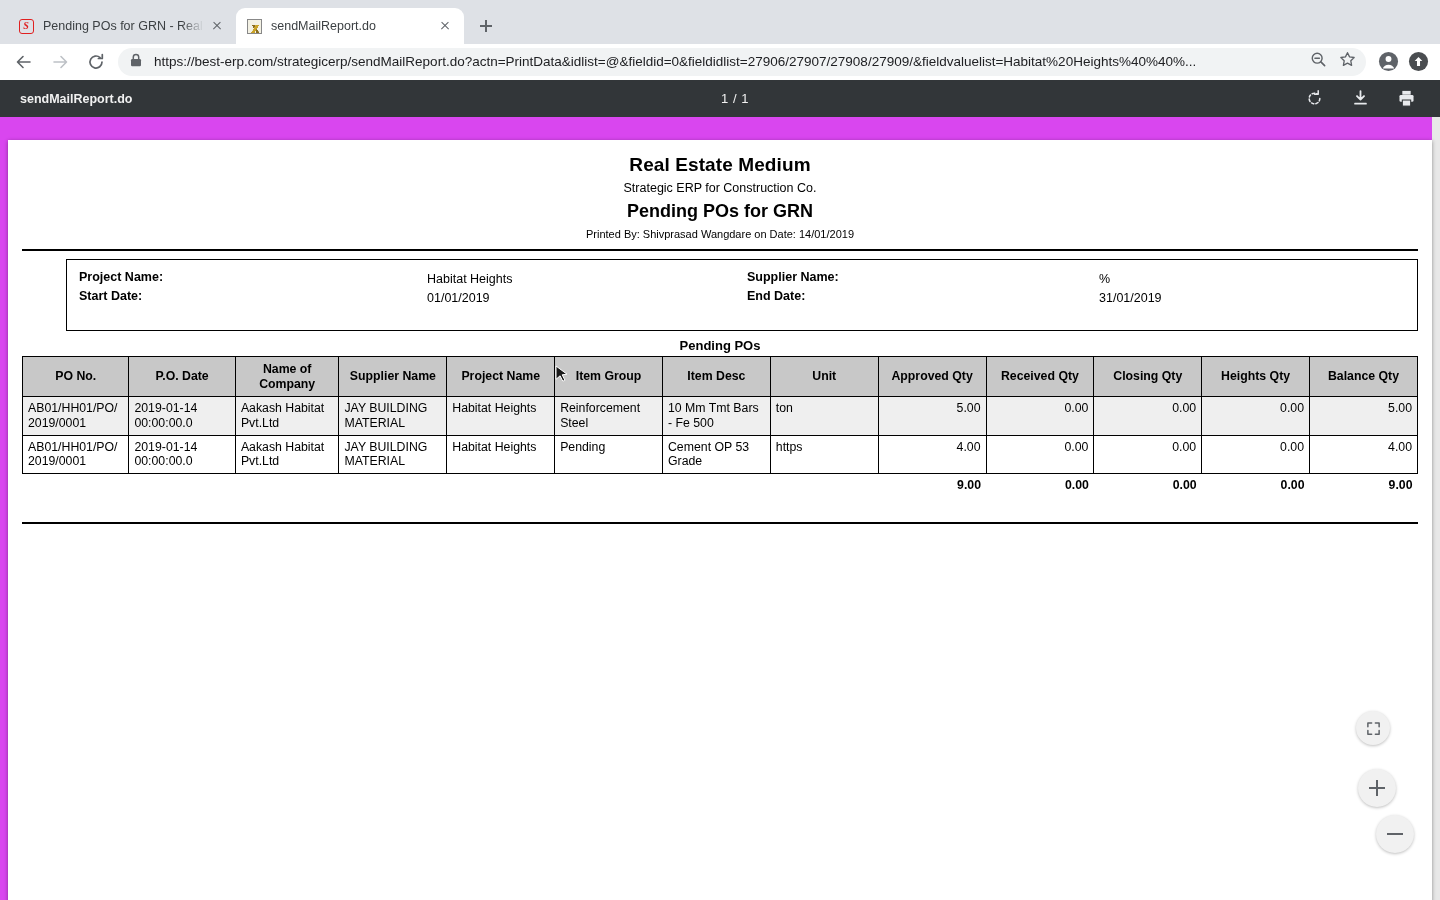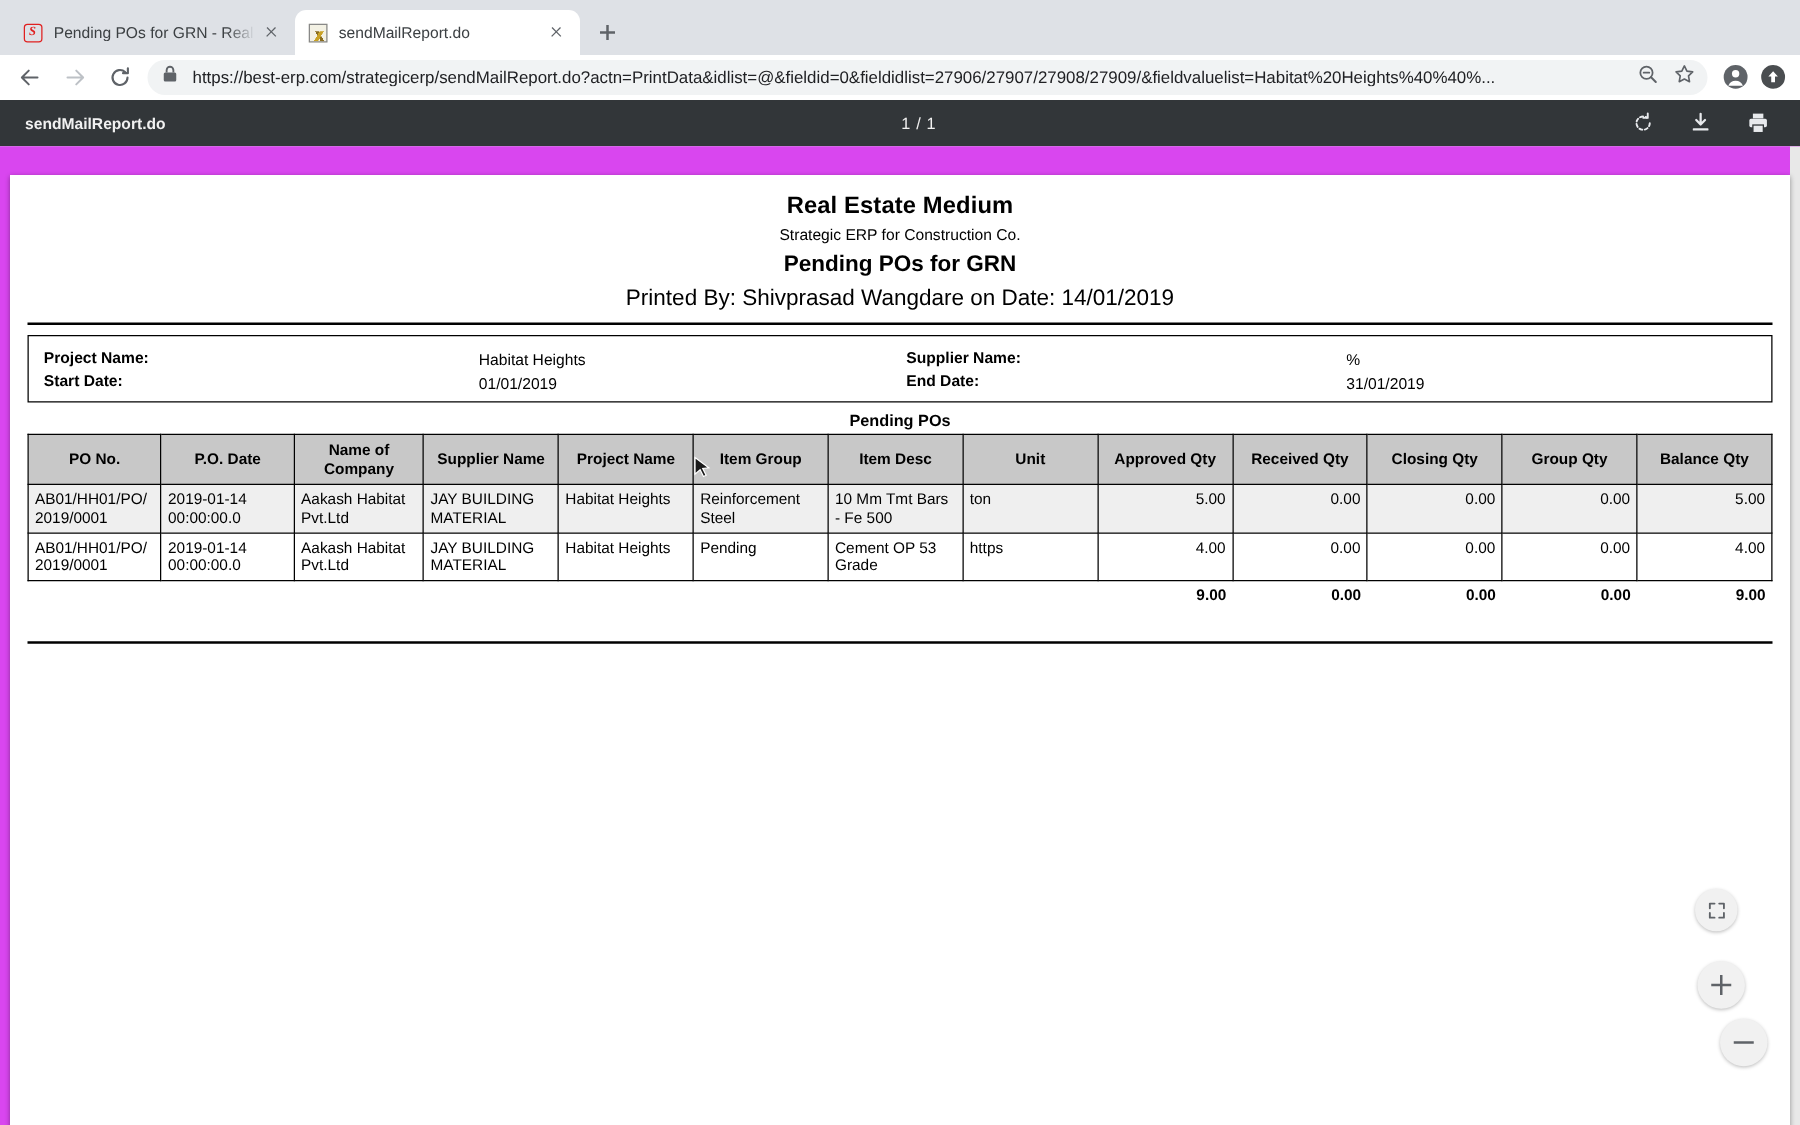--- a/index.html
+++ b/index.html
@@ -181,30 +181,31 @@
     height: 860px;
     background: #ffffff;
     box-shadow: 0 1px 4px rgba(0,0,0,0.4);
   }
   .page-inner { padding: 14px 14px 0 14px; }
 
   
   .rpt-title1 { text-align:center; font-size: 19px; font-weight: bold; color:#000; letter-spacing:.1px; }
   .rpt-sub    { text-align:center; font-size: 12.5px; color:#000; margin-top: 5px; }
   .rpt-title2 { text-align:center; font-size: 18px; font-weight: bold; color:#000; margin-top: 6px; }
-  .rpt-printed{ text-align:center; font-size: 18px; color:#000; margin-top: 6px; }
+  .rpt-printed{ text-align:center; font-size: 11px; color:#000; margin-top: 6px; }
   .hr-thick { border: none; border-top: 2px solid #000; margin: 9px 0 0 0; }
 
   
   .crit-box {
     margin-top: 8px;
     border: 1.5px solid #000;
-    height: 54px;
+    height: 72px;
     display: flex;
     position: relative;
+    margin-left: 44px;
   }
   .crit-col { position: relative; }
   .crit-col.left  { width: 50%; }
   .crit-col.right { width: 50%; }
   .crit-lbl {
     position: absolute;
     font-size: 12.5px; font-weight: bold; color: #000;
     left: 12px;
   }
   .crit-val {
@@ -465,21 +466,21 @@
               <th>P.O. Date</th>
               <th>Name of Company</th>
               <th>Supplier Name</th>
               <th>Project Name</th>
               <th>Item Group</th>
               <th>Item Desc</th>
               <th>Unit</th>
               <th>Approved Qty</th>
               <th>Received Qty</th>
               <th>Closing Qty</th>
-              <th>Group Qty</th>
+              <th>Heights Qty</th>
               <th>Balance Qty</th>
             </tr>
           </thead>
           <tbody>
             <tr class="r-odd">
               <td>AB01/HH01/PO/2019/0001</td>
               <td>2019-01-14 00:00:00.0</td>
               <td>Aakash Habitat Pvt.Ltd</td>
               <td>JAY BUILDING MATERIAL</td>
               <td>Habitat Heights</td>

